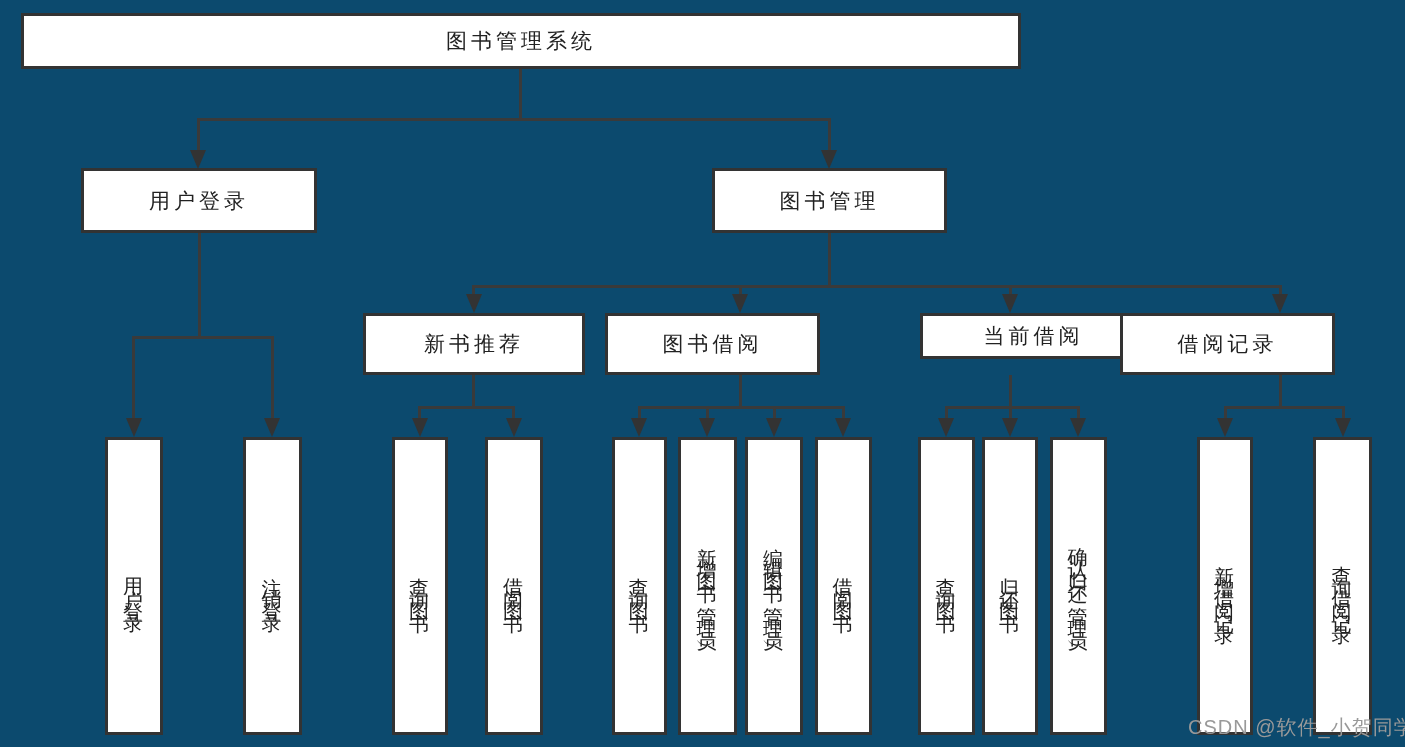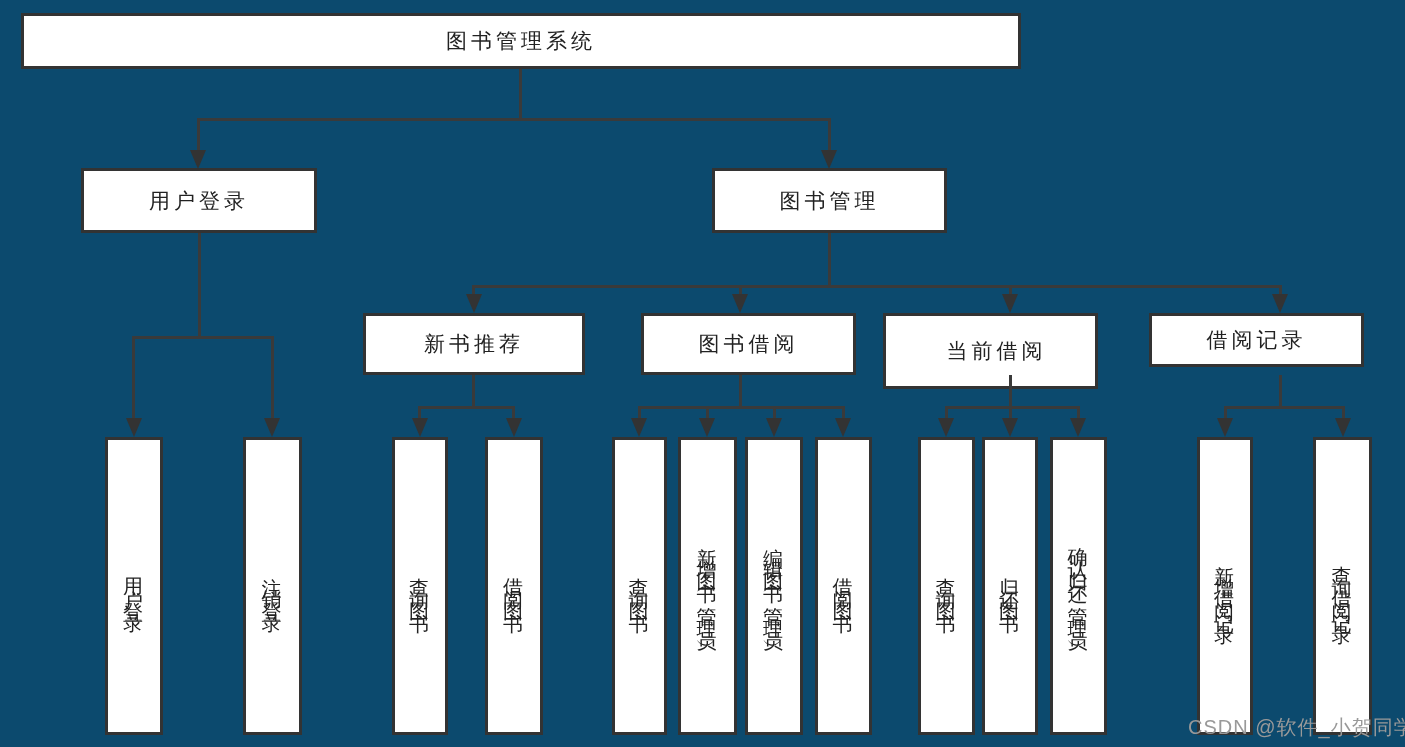--- a/index.html
+++ b/index.html
@@ -71,27 +71,27 @@
   <div class="hbox" style="left:81px;top:168px;width:236px;height:65px;">
     <span>用户登录</span>
   </div>
   <div class="hbox" style="left:363px;top:313px;width:222px;height:62px;">
     <span>新书推荐</span>
   </div>
 
   <div class="hbox" style="left:712px;top:168px;width:235px;height:65px;">
     <span>图书管理</span>
   </div>
-  <div class="hbox" style="left:641px;top:313px;width:215px;height:62px;">
+  <div class="hbox" style="left:605px;top:313px;width:215px;height:62px;">
     <span>图书借阅</span>
   </div>
-  <div class="hbox" style="left:883px;top:313px;width:215px;height:76px;padding-left:12px;">
+  <div class="hbox" style="left:920px;top:313px;width:215px;height:46px;padding-left:12px;">
     <span>当前借阅</span>
   </div>
-  <div class="hbox" style="left:1149px;top:313px;width:215px;height:54px;">
+  <div class="hbox" style="left:1120px;top:313px;width:215px;height:62px;">
     <span>借阅记录</span>
   </div>
 
   <div class="vbox" style="left:105px;width:58px;">
     <span>用户登录</span>
   </div>
   <div class="vbox" style="left:243px;width:59px;">
     <span>注销登录</span>
   </div>
 

